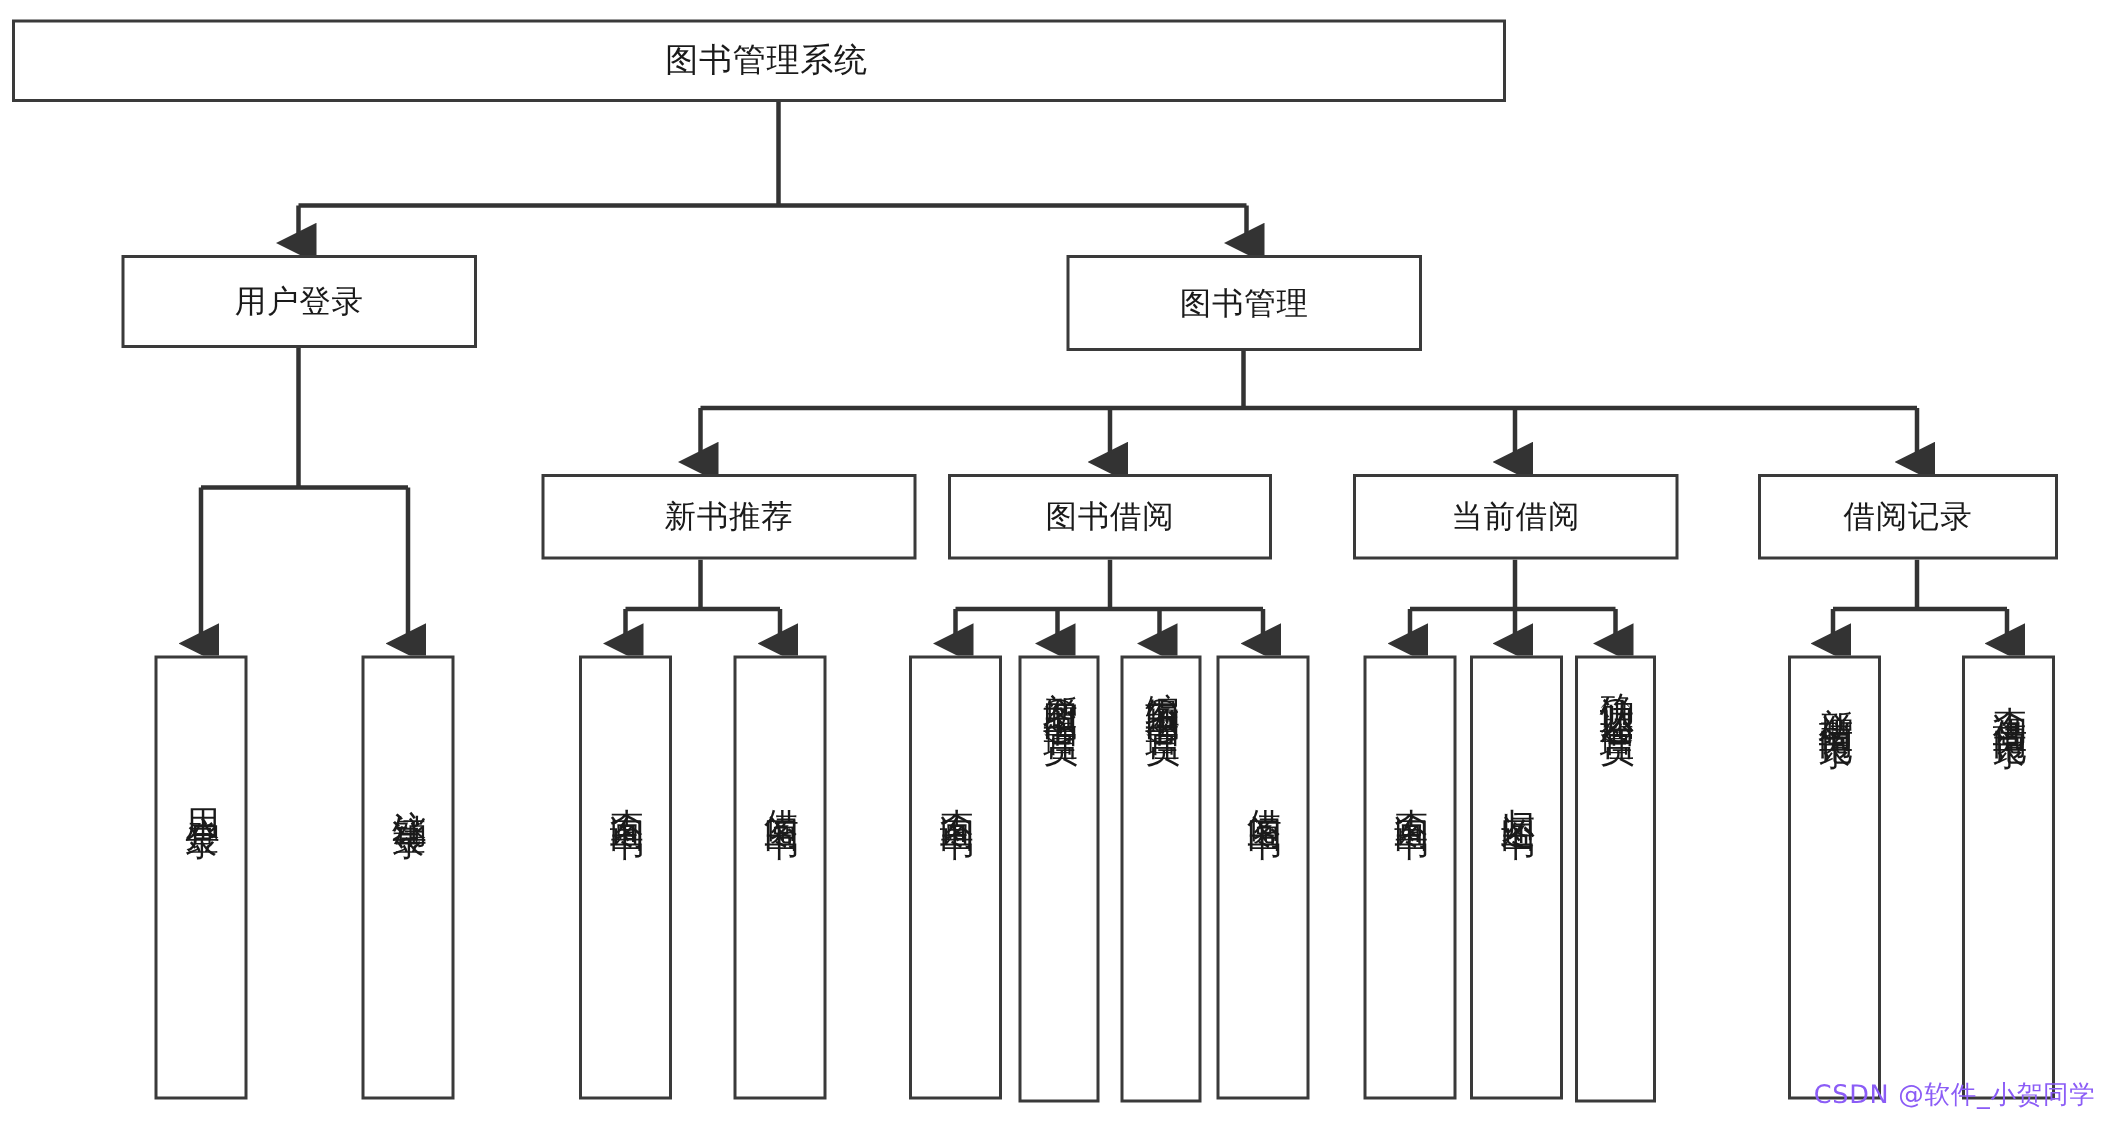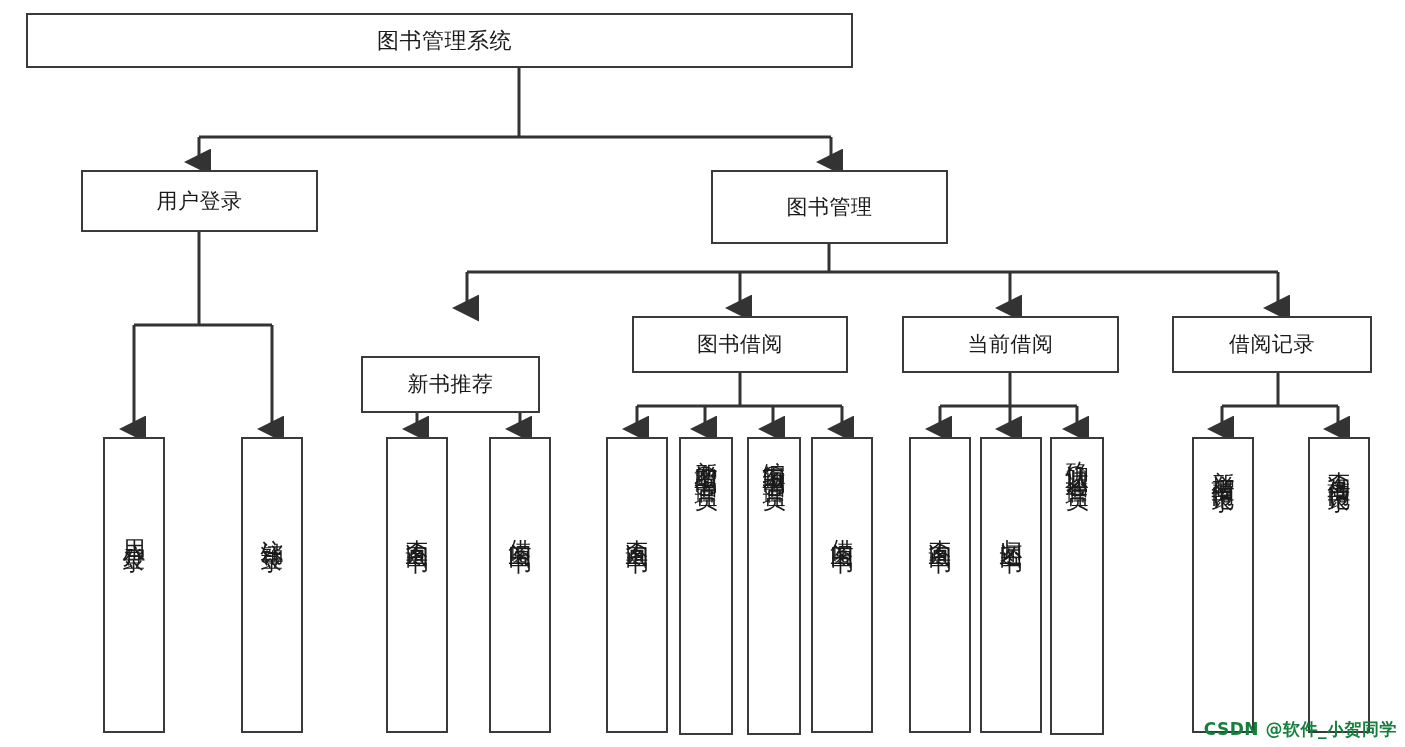--- a/index.html
+++ b/index.html
@@ -66,25 +66,24 @@
     margin-top: 78px;
   }
   .node.vertical.mid .label {
     margin-top: 10px;
   }
   .watermark {
     position: absolute;
     right: 8px;
     bottom: 6px;
     font-size: 17px;
-    color: #15803d;
+    color: #8b5cf6;
     letter-spacing: 0.5px;
     white-space: nowrap;
     pointer-events: none;
-    font-weight: bold;
   }
 </style>
 </head>
 <body>
 
 <div id="diagram-root">
 
   <svg id="edges" viewBox="0 0 1405 747">
     <defs>
       <marker id="arrow" markerWidth="9" markerHeight="9" refX="4.5" refY="4" orient="auto" markerUnits="strokeWidth">
@@ -129,32 +128,32 @@
       <path d="M1010,406 L1010,429" marker-end="url(#arrow)"></path>
       <path d="M1077,406 L1077,429" marker-end="url(#arrow)"></path>
 
       <path d="M1278,373 L1278,406"></path>
       <path d="M1222,406 L1338,406"></path>
       <path d="M1222,406 L1222,429" marker-end="url(#arrow)"></path>
       <path d="M1338,406 L1338,429" marker-end="url(#arrow)"></path>
     </g>
   </svg>
 
-  <div class="node root horizontal" style="left:26px; top:13px; width:827px; height:55px;padding-left:10px;">
+  <div class="node root horizontal" style="left:8px; top:13px; width:996px; height:55px;padding-left:10px;">
     <span class="label">图书管理系统</span>
   </div>
 
   <div class="node horizontal" style="left:81px; top:170px; width:237px; height:62px;">
     <span class="label">用户登录</span>
   </div>
-  <div class="node horizontal" style="left:711px; top:170px; width:237px; height:74px;">
+  <div class="node horizontal" style="left:711px; top:170px; width:237px; height:64px;">
     <span class="label">图书管理</span>
   </div>
 
-  <div class="node horizontal" style="left:361px; top:316px; width:179px; height:57px;margin-top:40px;">
+  <div class="node horizontal" style="left:361px; top:316px; width:250px; height:57px;">
     <span class="label">新书推荐</span>
   </div>
   <div class="node horizontal" style="left:902px; top:316px; width:217px; height:57px;">
     <span class="label">当前借阅</span>
   </div>
   <div class="node horizontal" style="left:632px; top:316px; width:216px; height:57px;">
     <span class="label">图书借阅</span>
   </div>
   <div class="node horizontal" style="left:1172px; top:316px; width:200px; height:57px;">
     <span class="label">借阅记录</span>

